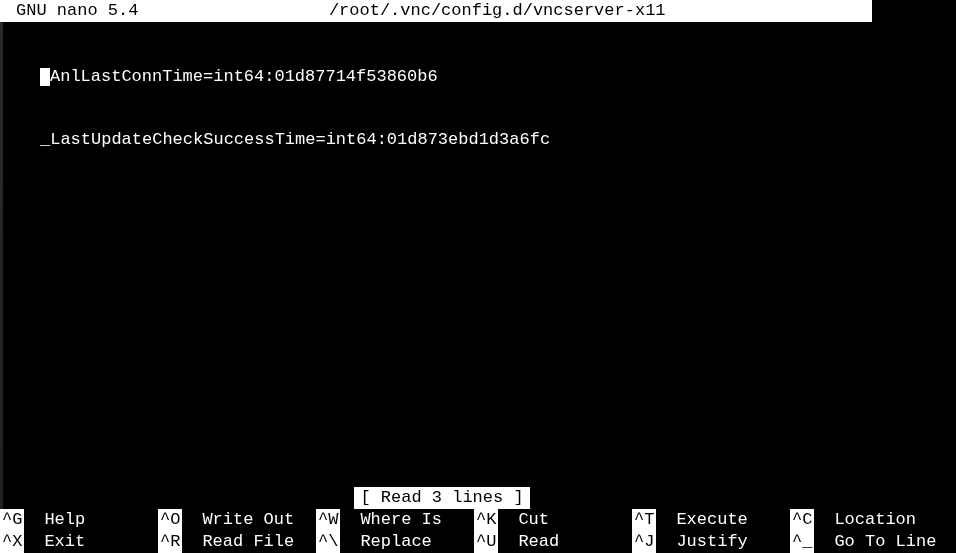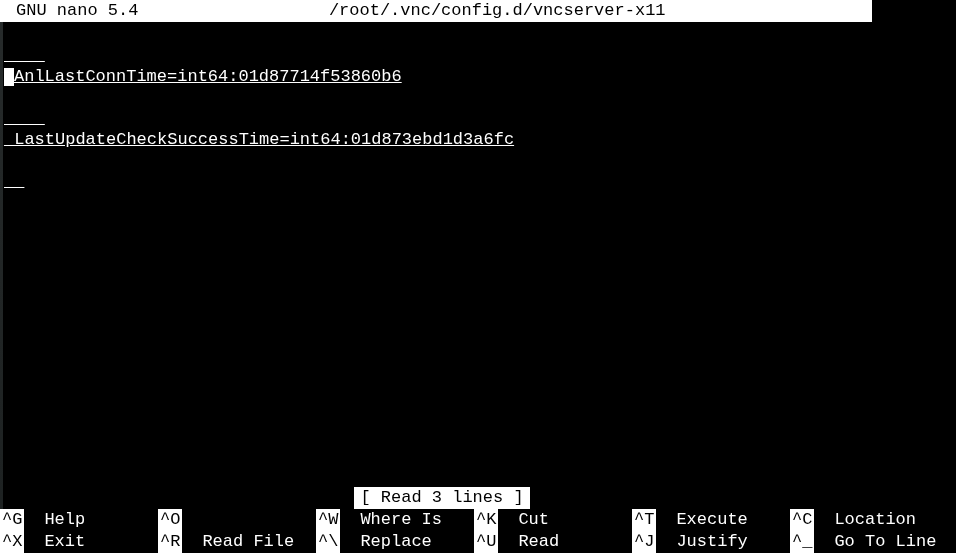--- a/index.html
+++ b/index.html
@@ -12,21 +12,20 @@
     font-size: 17px;
     background: #000;
     color: #fff;
   }
   .terminal {
     position: relative;
     width: 872px;
     height: 553px;
     background: #000;
     box-sizing: border-box;
-    text-decoration: underline;
   }
   .titlebar {
     background: #fff;
     color: #000;
     height: 22px;
     line-height: 22px;
     white-space: pre;
     font-family: "Courier New", monospace;
     display: flex;
   }
@@ -37,20 +36,21 @@
     flex: 1;
     text-align: center;
   }
   .titlebar .right {
     width: 16px;
   }
   .editor-area {
     padding: 2px 8px 0 4px;
     white-space: pre;
     line-height: 21px;
+    margin-left: 36px;
   }
   .cursor-block {
     display: inline-block;
     width: 10px;
     height: 18px;
     background: #fff;
     vertical-align: text-bottom;
   }
   .line {
     white-space: pre;
@@ -135,20 +135,21 @@
   </div>
 
   <div class="shortcut-bar">
     <div class="shortcut-row">
       <div class="shortcut">
         <span class="key">^G</span>
         <span class="label">Help</span>
       </div>
       <div class="shortcut">
         <span class="key">^O</span>
+        <span class="label">Write Out</span>
       </div>
       <div class="shortcut">
         <span class="key">^W</span>
         <span class="label">Where Is</span>
       </div>
       <div class="shortcut">
         <span class="key">^K</span>
         <span class="label">Cut</span>
       </div>
       <div class="shortcut">

